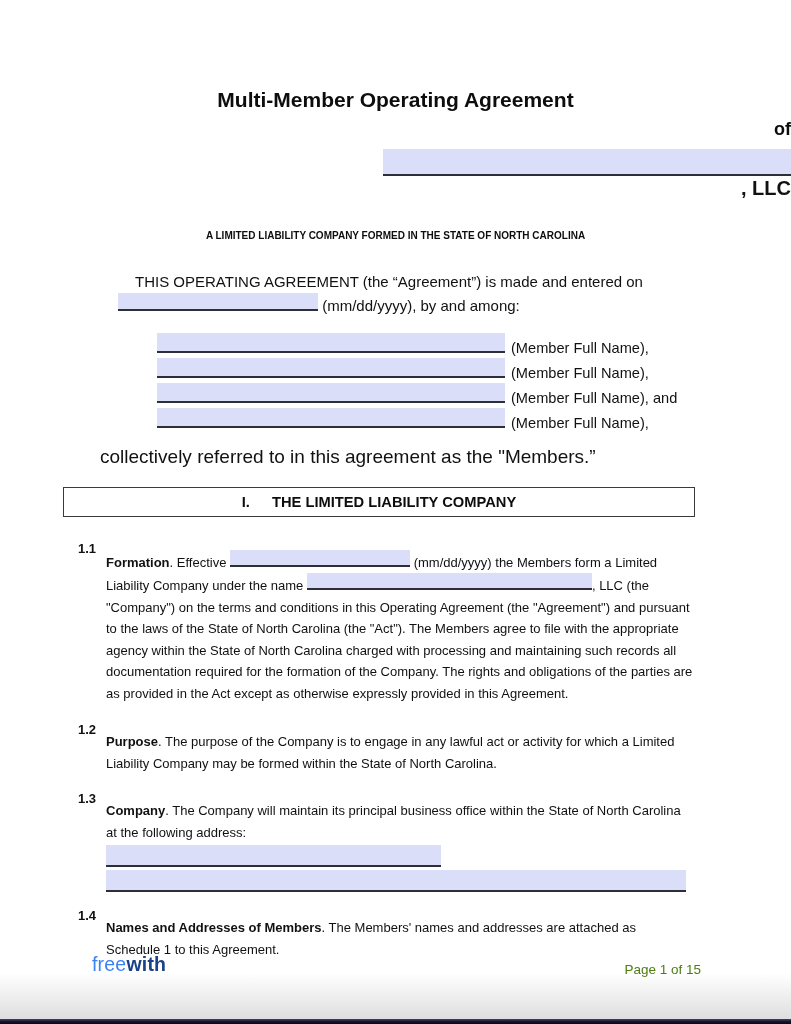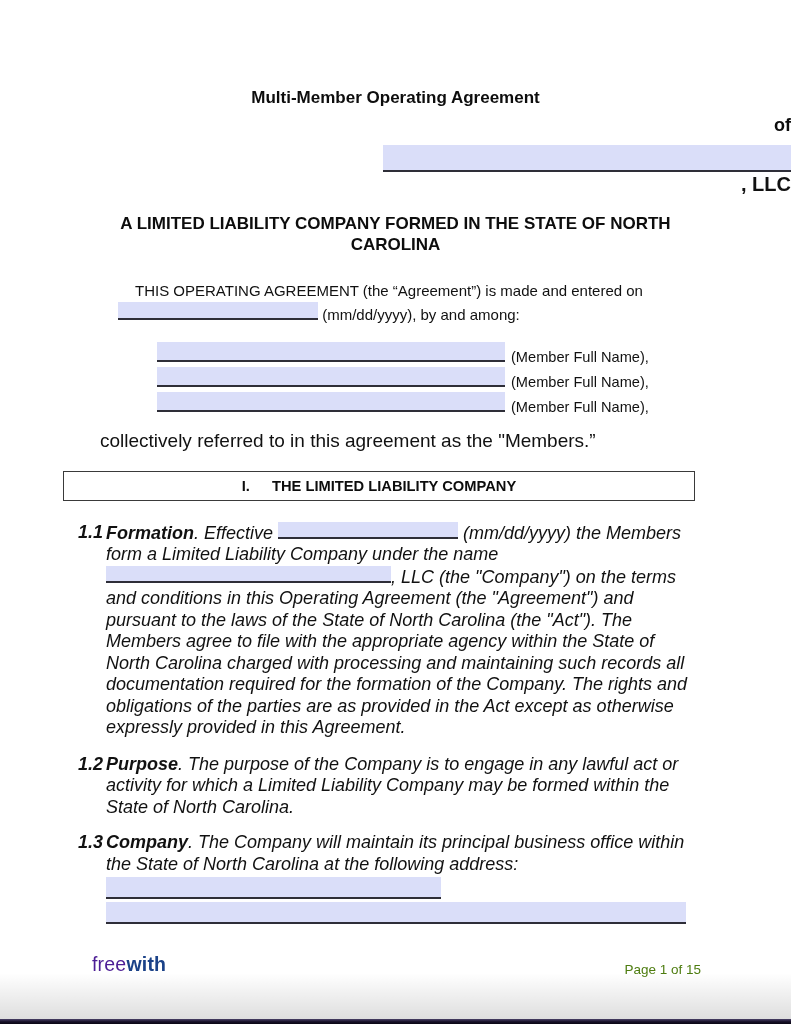--- a/index.html
+++ b/index.html
@@ -1,67 +1,67 @@
 <!DOCTYPE html>
 <html><head>
 <meta charset="utf-8">
 <style>
   html,body{margin:0;padding:0;background:#fff;}
   .page{
     position:relative;width:791px;height:1024px;background:#fff;overflow:hidden;
     font-family:"Liberation Sans","DejaVu Sans",sans-serif;color:#111;
   }
   
-  .doc-title{margin:88px 0 0 0;text-align:center;font-size:17px;font-weight:bold;color:#0d0d0d;}
+  .doc-title{margin:88px 0 0 0;text-align:center;font-size:21px;font-weight:bold;color:#0d0d0d;}
   .doc-of{margin:7px 0 0 0;text-align:right;font-size:18px;font-weight:bold;color:#0d0d0d;}
   .company-line{margin:9px 0 0 0;display:flex;justify-content:center;align-items:flex-end;flex-direction:column;}
   .field{
     display:inline-block;background:#dadef9;border-bottom:2px solid #2e2e38;
     vertical-align:baseline;
   }
   .company-title-field{width:408px;height:25px;}
   .company-suffix{font-size:20px;font-weight:bold;margin-left:4px;line-height:25px;}
   .doc-subtitle{
-    margin:16px auto 0 auto;max-width:580px;text-align:center;
-    font-size:17px;font-weight:bold;line-height:21px;color:#0d0d0d;
+    margin:24px auto 0 auto;max-width:580px;text-align:center;
+    font-size:10px;font-weight:bold;line-height:21px;color:#0d0d0d;
   }
   
   .intro-para{
     margin:25px 98px 0 118px;text-indent:17px;
     font-size:15px;line-height:21.5px;
   }
   .date-field{width:200px;height:16px;text-indent:0;}
   .member-list{margin:17px 98px 0 157px;}
   .member-row{height:25px;white-space:nowrap;}
   .member-field{width:348px;height:18px;margin-right:6px;}
   .member-label{font-size:14.6px;}
   .collective-note{margin:13px 98px 0 100px;font-size:19px;line-height:21.5px;}
   
   .section-box{
     margin:19px 0 0 63px;width:630px;height:28px;border:1px solid #3a3a3a;
     display:flex;align-items:center;justify-content:center;gap:22px;
     font-size:14.7px;font-weight:bold;color:#0d0d0d;
   }
   
-  .clause{display:flex;margin:0 98px 0 78px;font-size:18px;line-height:21.5px;font-style:italic;}
+  .clause{display:flex;margin:0 98px 0 78px;font-size:13px;line-height:21.5px;}
   .clause .cnum{flex:0 0 28px;font-weight:bold;}
-  .clause .cbody{flex:1 1 auto;min-width:0;}
+  .clause .cbody{flex:1 1 auto;min-width:0;margin-top:12px;}
   .clause .ctitle{font-weight:bold;}
   .clause-1-1{margin-top:21px;}
   .clause-1-2{margin-top:15px;}
   .clause-1-3{margin-top:14px;}
   .clause-1-4{margin-top:13px;}
   .clause-1-4 .cbody{max-width:558px;}
   .inline-date-field{width:180px;height:15px;}
   .inline-name-field{width:285px;height:15px;}
   .address-field-1{display:block;width:335px;height:20px;margin-top:2px;}
   .address-field-2{display:block;width:580px;height:20px;margin-top:3px;}
   
   .logo{position:absolute;left:92px;top:953px;font-size:19.5px;letter-spacing:0.2px;z-index:2;}
-  .logo .free{color:#4c1d95;font-weight:normal;}
+  .logo .free{color:#3b82f6;font-weight:normal;}
   .logo .forms{color:#1b4288;font-weight:bold;}
   .page-indicator{position:absolute;right:90px;top:962px;font-size:13.5px;color:#4d7c0f;z-index:2;}
   .bottom-shade{
     position:absolute;left:0;right:0;bottom:5px;height:46px;z-index:1;
     background:linear-gradient(180deg, rgba(0,0,0,0) 0%, rgba(0,0,0,0.13) 100%);
   }
   .bottom-bar{
     position:absolute;left:0;right:0;bottom:0;height:5px;z-index:3;
     background:linear-gradient(180deg,#4a4168 0%,#161027 55%,#090612 100%);
   }
@@ -81,20 +81,21 @@
 
   <p class="intro-para">
     <span>THIS OPERATING AGREEMENT (the “Agreement”) is made and entered on</span>
     <span class="field date-field"></span>
     <span>(mm/dd/yyyy), by and among:</span>
   </p>
 
   <div class="member-list">
     <div class="member-row"><span class="field member-field"></span><span class="member-label">(Member Full Name),</span></div>
     <div class="member-row"><span class="field member-field"></span><span class="member-label">(Member Full Name),</span></div>
+    <div class="member-row"><span class="field member-field"></span><span class="member-label">(Member Full Name), and</span></div>
     <div class="member-row"><span class="field member-field"></span><span class="member-label">(Member Full Name),</span></div>
   </div>
 
   <div class="collective-note">collectively referred to in this agreement as the "Members.”</div>
 
   <div class="section-box">
     <span>I.</span>
     <span>THE LIMITED LIABILITY COMPANY</span>
   </div>
 
@@ -112,19 +113,23 @@
   </div>
 
   <div class="clause clause-1-3">
     <span class="cnum">1.3</span>
     <span class="cbody"><span class="ctitle">Company</span><span>. The Company will maintain its principal business office within the State of North Carolina at the following address:</span>
       <span class="field address-field-1"></span>
       <span class="field address-field-2"></span>
     </span>
   </div>
 
+  <div class="clause clause-1-4">
+    <span class="cnum">1.4</span>
+    <span class="cbody"><span class="ctitle">Names and Addresses of Members</span><span>. The Members' names and addresses are attached as Schedule 1 to this Agreement.</span></span>
+  </div>
 
   <div class="bottom-shade"></div>
   <div class="logo"><span class="free">free</span><span class="forms">with</span></div>
   <div class="page-indicator">Page 1 of 15</div>
   <div class="bottom-bar"></div>
 
 </div>
 
 </body></html>

